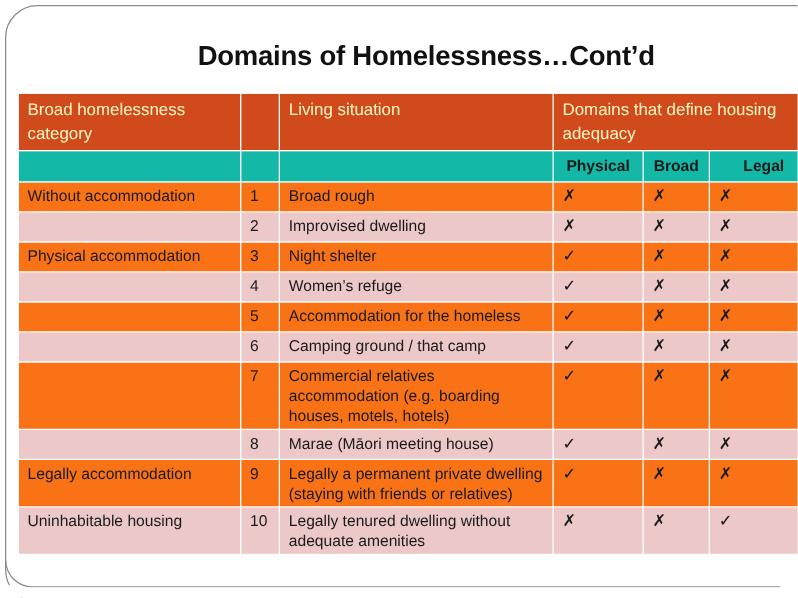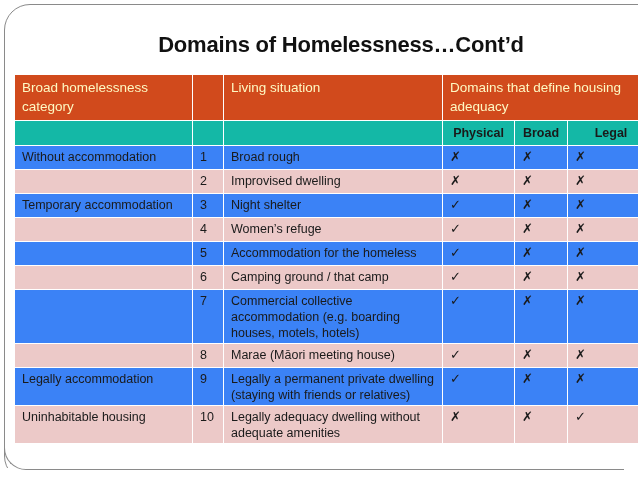--- a/index.html
+++ b/index.html
@@ -81,21 +81,21 @@
       padding-top: 3px;
       height: 40px;
     }
     tr.sub td {
       background: #14b8a6;
       font-weight: bold;
       height: 18px;
       padding-top: 4px;
       text-align: center;
     }
-    tr.light td { background: #3b82f6; }
+    tr.light td { background: #f97316; }
     tr.dark td { background: #ecc9c8; }
     td.cat { font-weight: bold; }
     td.mark { font-size: 13px; }
     tr.r1 td, tr.r2 td, tr.r3 td, tr.r4 td, tr.r5 td, tr.r6 td, tr.r8 td { height: 18px; }
   </style>
 </head>
 <body>
 
 <div class="frame"></div>
 <div class="frame-bottom-mask"></div>
@@ -142,21 +142,21 @@
     <tr class="dark r2">
       <td class="cat"></td>
       <td>2</td>
       <td>Improvised dwelling</td>
       <td class="mark">✗</td>
       <td class="mark">✗</td>
       <td class="mark">✗</td>
     </tr>
 
     <tr class="light r3">
-      <td class="cat">Temporary accommodation</td>
+      <td class="cat">Physical accommodation</td>
       <td>3</td>
       <td>Night shelter</td>
       <td class="mark">✓</td>
       <td class="mark">✗</td>
       <td class="mark">✗</td>
     </tr>
 
     <tr class="dark r4">
       <td class="cat"></td>
       <td>4</td>
@@ -180,21 +180,21 @@
       <td>6</td>
       <td>Camping ground / that camp</td>
       <td class="mark">✓</td>
       <td class="mark">✗</td>
       <td class="mark">✗</td>
     </tr>
 
     <tr class="light r7">
       <td class="cat"></td>
       <td>7</td>
-      <td>Commercial collective accommodation (e.g. boarding houses, motels, hotels)</td>
+      <td>Commercial relatives accommodation (e.g. boarding houses, motels, hotels)</td>
       <td class="mark">✓</td>
       <td class="mark">✗</td>
       <td class="mark">✗</td>
     </tr>
 
     <tr class="dark r8">
       <td class="cat"></td>
       <td>8</td>
       <td>Marae (Māori meeting house)</td>
       <td class="mark">✓</td>
@@ -207,19 +207,19 @@
       <td>9</td>
       <td>Legally a permanent private dwelling (staying with friends or relatives)</td>
       <td class="mark">✓</td>
       <td class="mark">✗</td>
       <td class="mark">✗</td>
     </tr>
 
     <tr class="dark r10">
       <td class="cat">Uninhabitable housing</td>
       <td>10</td>
-      <td>Legally adequacy dwelling without adequate amenities</td>
+      <td>Legally tenured dwelling without adequate amenities</td>
       <td class="mark">✗</td>
       <td class="mark">✗</td>
       <td class="mark">✓</td>
     </tr>
   </tbody>
 </table>
 
 </body></html>

